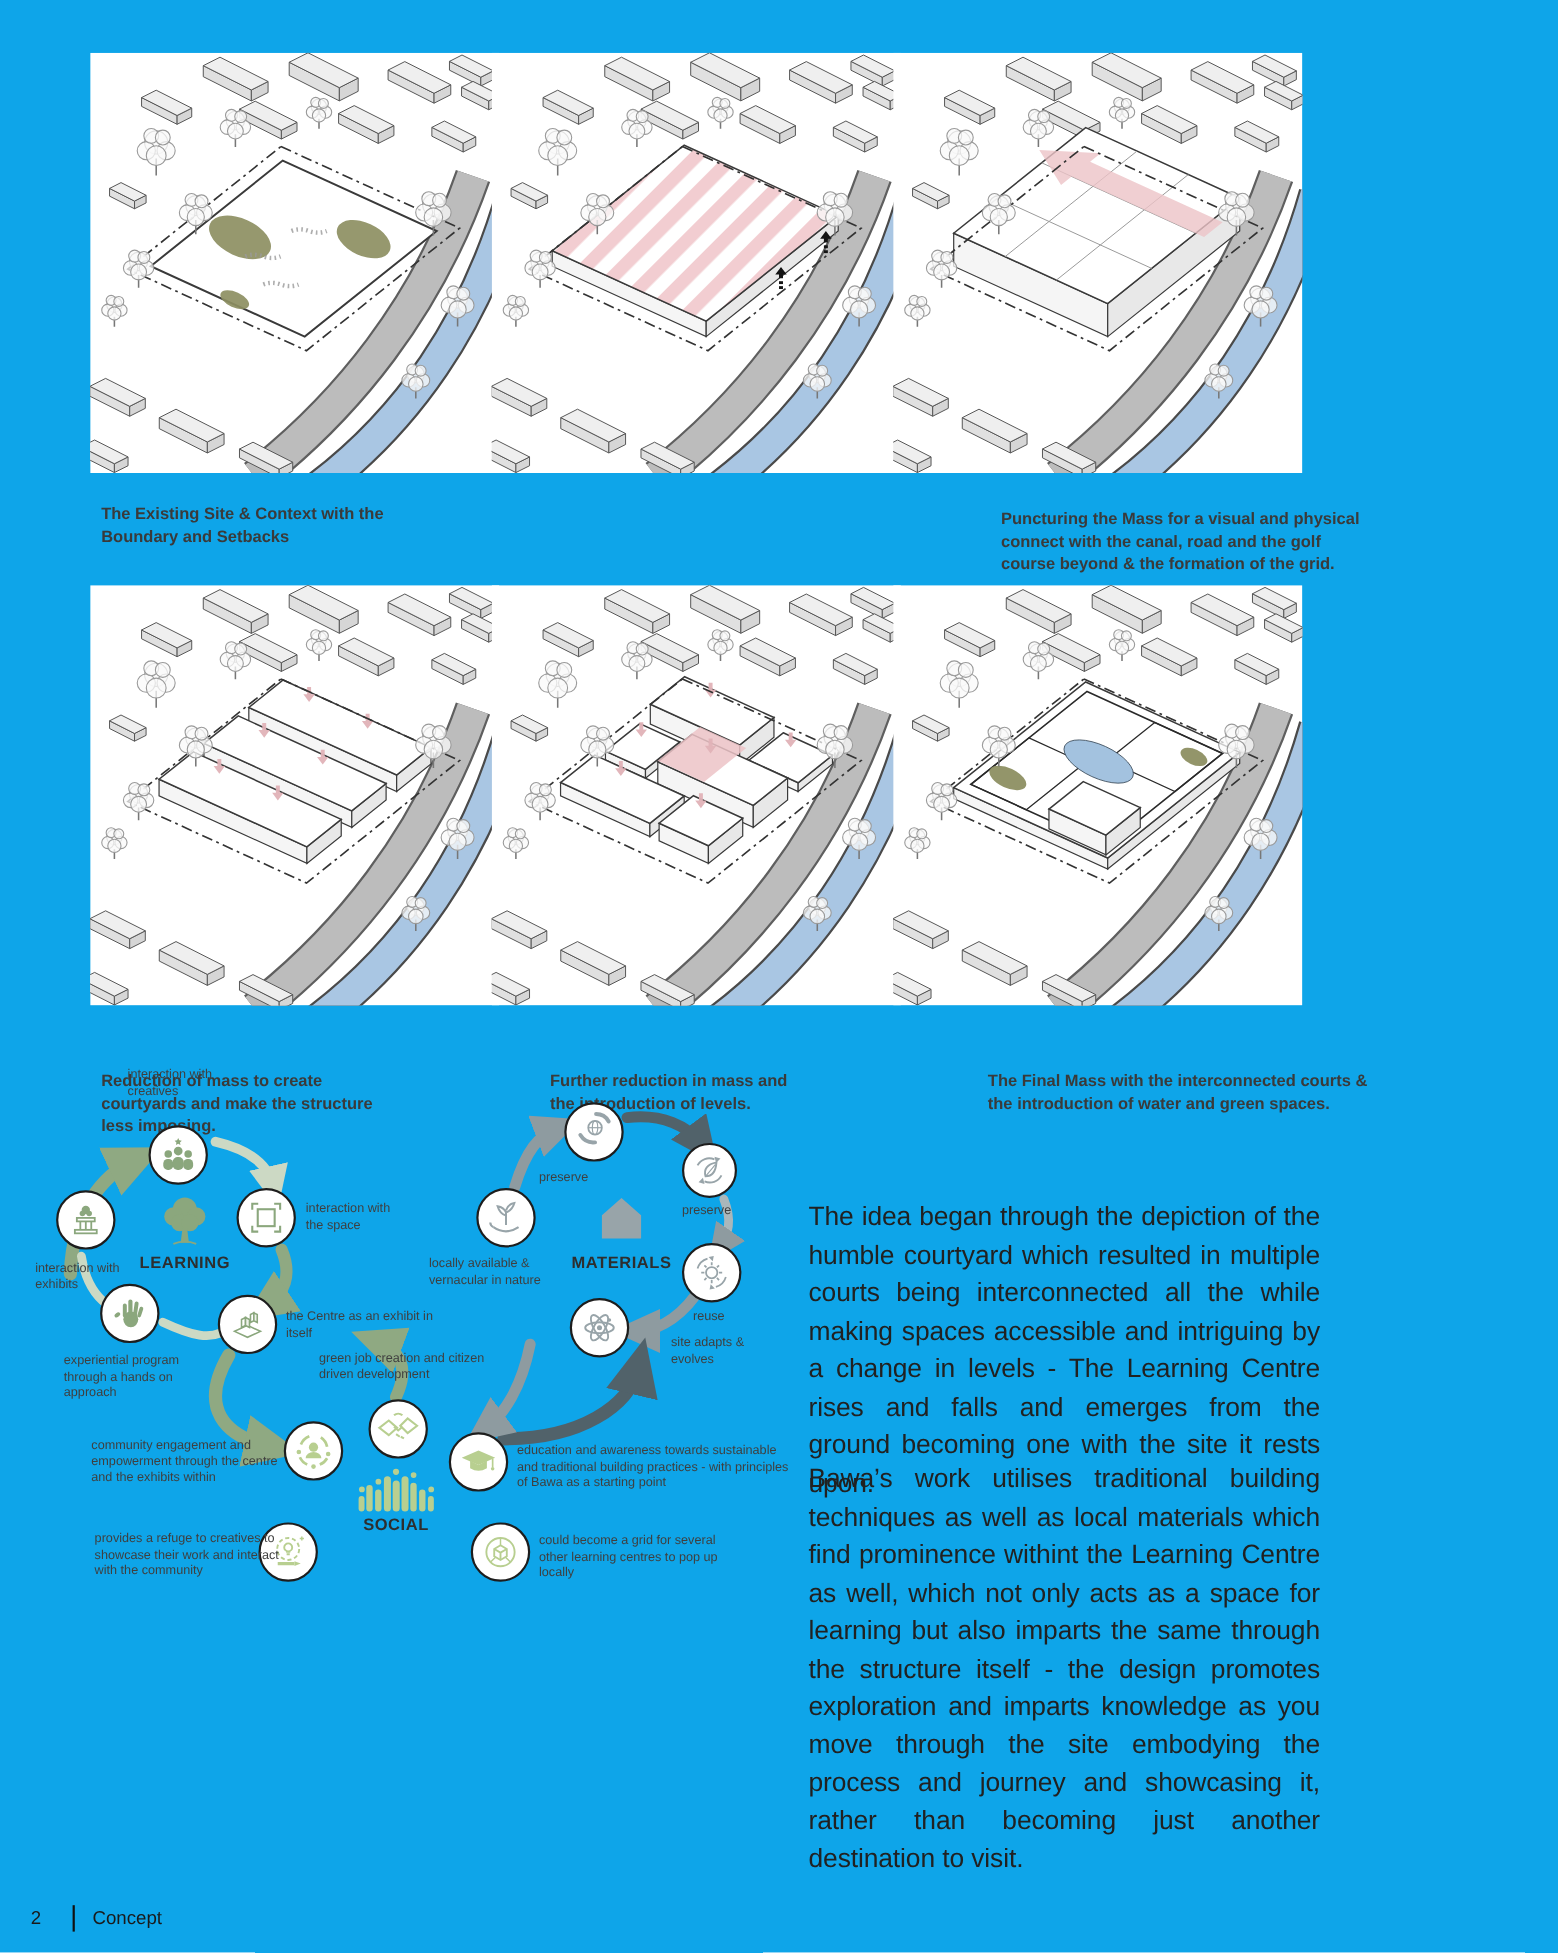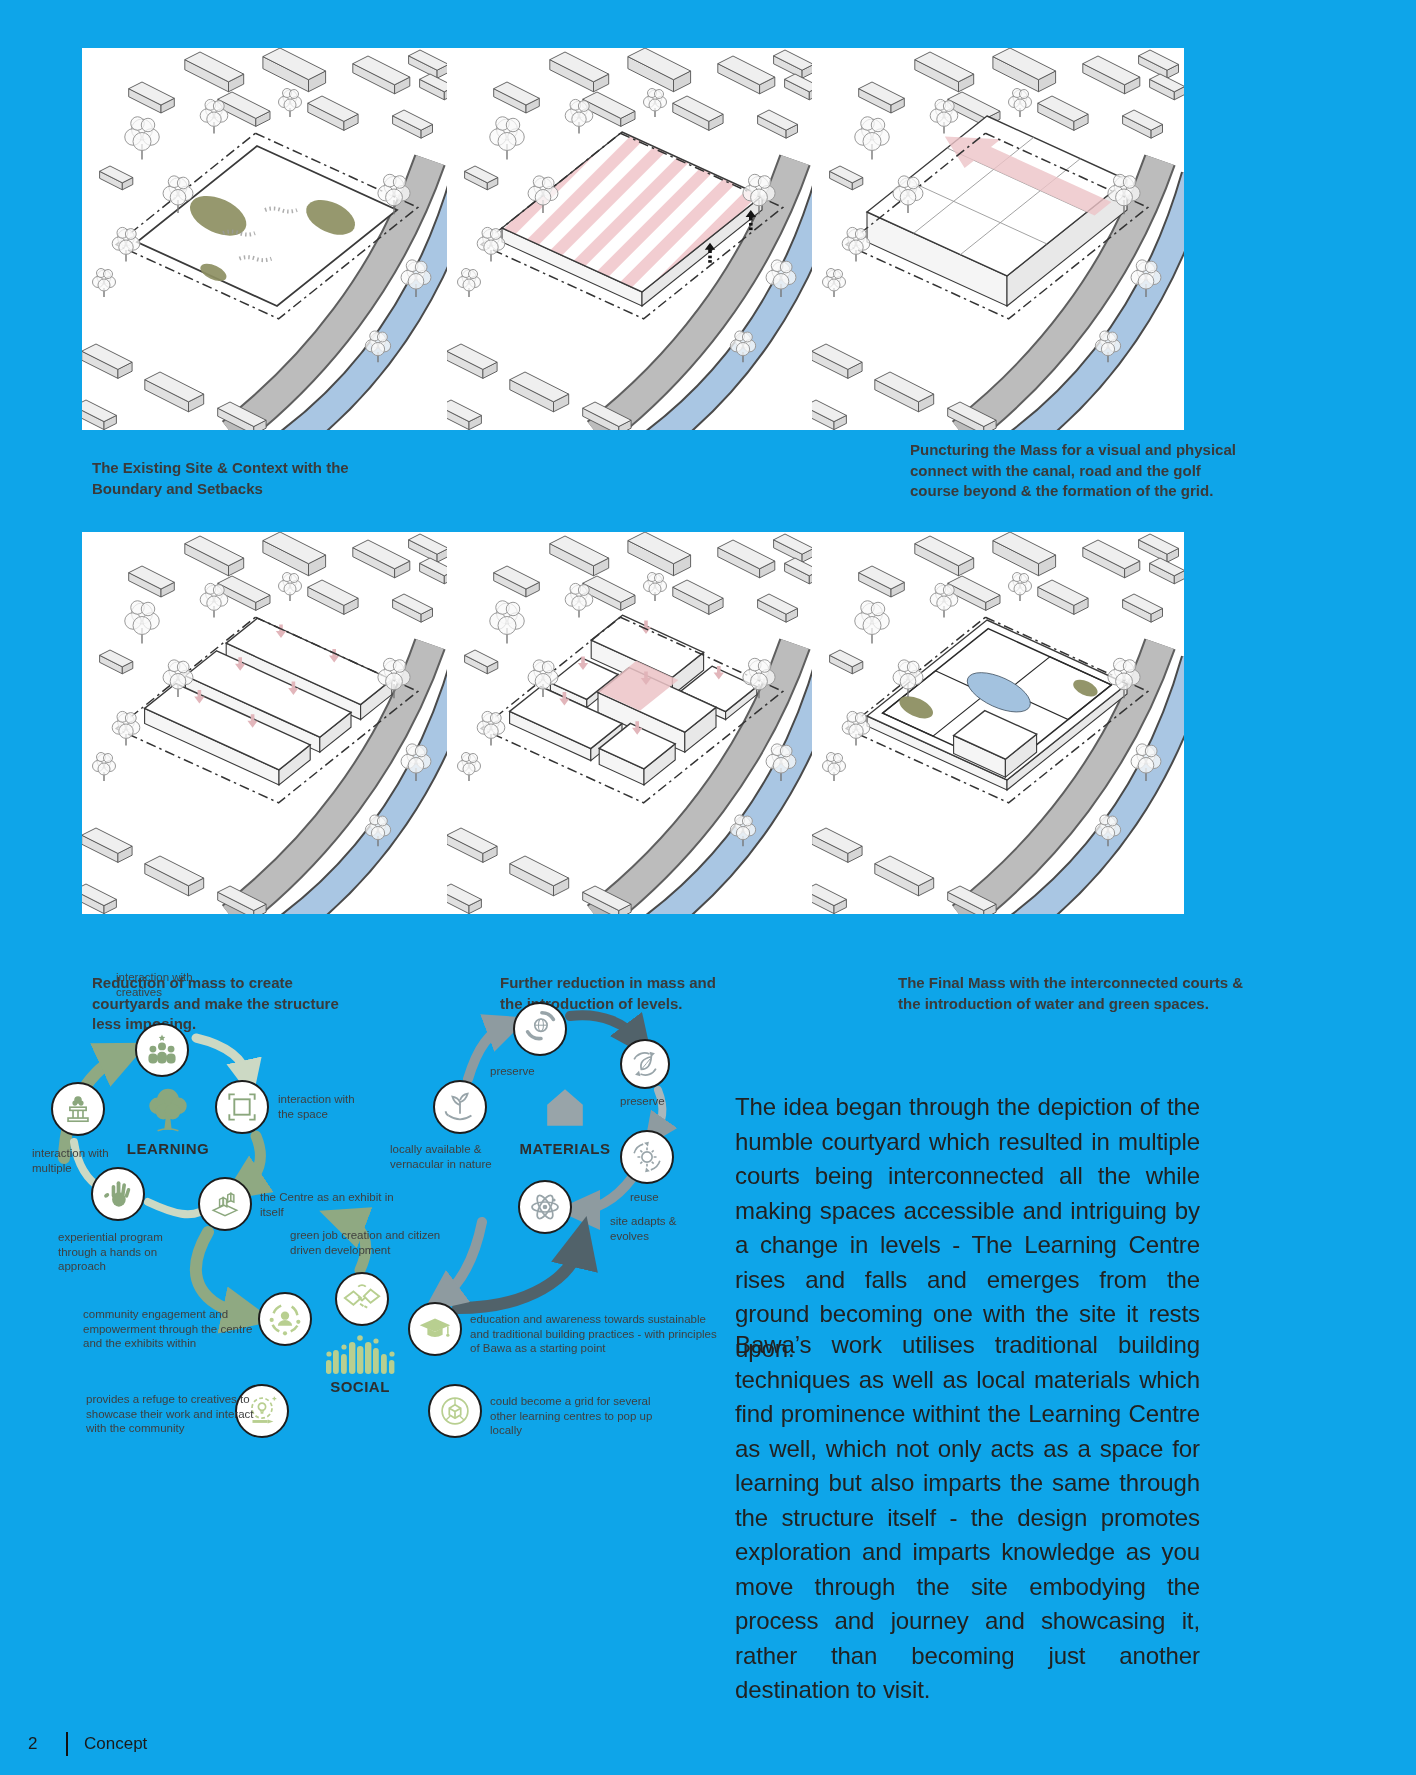--- a/index.html
+++ b/index.html
@@ -797,21 +797,21 @@
         <circle cx="22" cy="229" r="7" fill="#fafafa" fill-opacity="0.75" stroke="#9a9a9a" stroke-width="1"></circle>
         <circle cx="16" cy="234" r="5.5" fill="#fafafa" fill-opacity="0.75" stroke="#9a9a9a" stroke-width="1"></circle>
         <circle cx="28" cy="234" r="5.5" fill="#fafafa" fill-opacity="0.75" stroke="#9a9a9a" stroke-width="1"></circle>
         <circle cx="22" cy="237" r="6" fill="#fafafa" fill-opacity="0.75" stroke="#9a9a9a" stroke-width="1"></circle>
         <circle cx="19" cy="225" r="4.5" fill="#fafafa" fill-opacity="0.75" stroke="#9a9a9a" stroke-width="1"></circle>
         <circle cx="26" cy="226" r="4.5" fill="#fafafa" fill-opacity="0.75" stroke="#9a9a9a" stroke-width="1"></circle>
       </svg>
     </div>
 
   <div class="cap" style="left:92px;top:458px;width:285px">The Existing Site &amp; Context with the Boundary and Setbacks</div>
-  <div class="cap" style="left:910px;top:440px;width:335px">Puncturing the Mass for a visual and physical connect with the canal, road and the golf course beyond &amp; the formation of the grid.</div>
+  <div class="cap" style="left:910px;top:462px;width:335px">Puncturing the Mass for a visual and physical connect with the canal, road and the golf course beyond &amp; the formation of the grid.</div>
   <div class="cap" style="left:92px;top:973px;width:258px">Reduction of mass to create courtyards and make the structure less imposing.</div>
   <div class="cap" style="left:500px;top:973px;width:240px">Further reduction in mass and the introduction of levels.</div>
   <div class="cap" style="left:898px;top:973px;width:350px">The Final Mass with the interconnected courts &amp; the introduction of water and green spaces.</div>
 
   <div class="eco">
     <svg class="arr" id="eco-arrows" width="690" height="520" viewBox="0 0 690 520">
 <defs>
  <marker id="mk-g" orient="auto" markerWidth="5" markerHeight="5" refX="2" refY="2">
             <path d="M0,0 L4.4,2 L0,4 Z" fill="#8fa982"></path>
           </marker>
@@ -1069,21 +1069,21 @@
             <circle cx="0" cy="-12" r="2.8"></circle>
             <circle cx="16" cy="-9" r="2.6"></circle>
             <circle cx="32" cy="4" r="2.6"></circle>
           </svg>
         </span>
       </span>
     <div class="hub" style="left:292px;top:416px;width:80px">SOCIAL</div>
 
     <div class="elab c" style="left:88px;top:8px;width:92px">interaction with creatives</div>
     <div class="elab c" style="left:250px;top:130px;width:94px">interaction with the space</div>
-    <div class="elab c" style="left:4px;top:184px;width:94px">interaction with multiple</div>
+    <div class="elab c" style="left:4px;top:184px;width:94px">interaction with exhibits</div>
     <div class="elab" style="left:30px;top:268px;width:118px">experiential program through a hands on approach</div>
     <div class="elab" style="left:232px;top:228px;width:136px">the Centre as an exhibit in itself</div>
     <div class="elab" style="left:55px;top:345px;width:170px">community engagement and empowerment through the centre and the exhibits within</div>
     <div class="elab c" style="left:262px;top:266px;width:170px">green job creation and citizen driven development</div>
     <div class="elab" style="left:58px;top:430px;width:184px">provides a refuge to creatives to showcase their work and interact with the community</div>
     <div class="elab c" style="left:462px;top:102px;width:100px">preserve</div>
     <div class="elab c" style="left:592px;top:132px;width:80px">preserve</div>
     <div class="elab c" style="left:602px;top:228px;width:60px">reuse</div>
     <div class="elab" style="left:582px;top:252px;width:80px">site adapts &amp; evolves</div>
     <div class="elab c" style="left:362px;top:180px;width:128px">locally available &amp; vernacular in nature</div>

